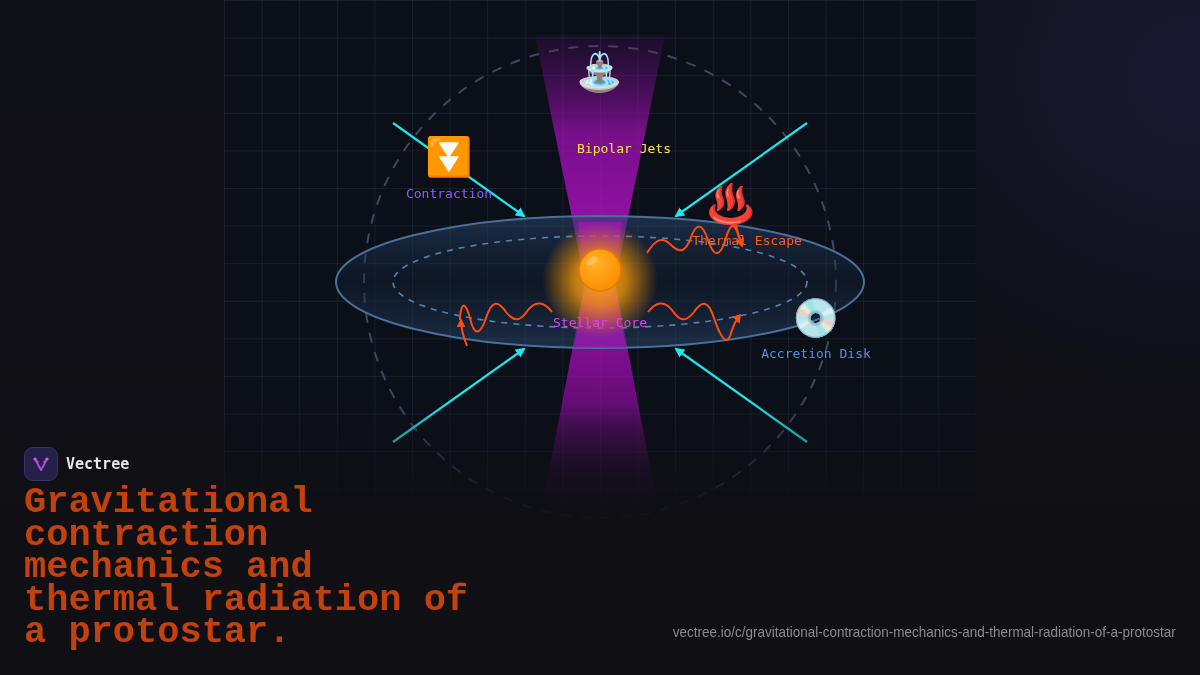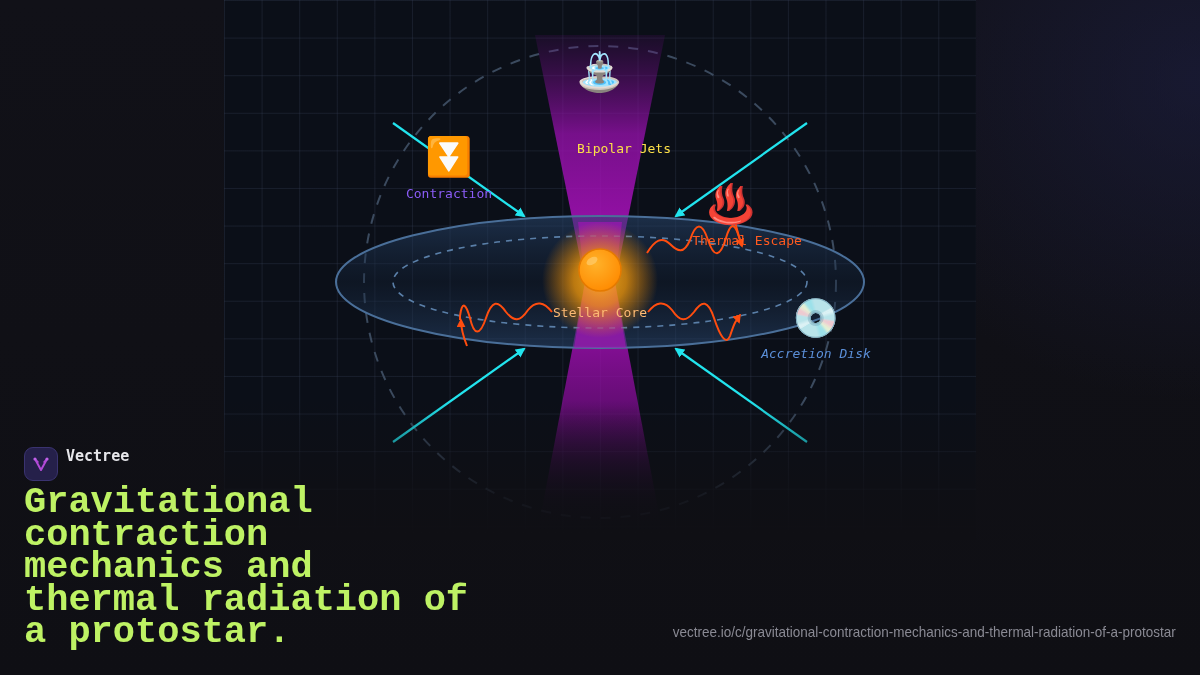--- a/index.html
+++ b/index.html
@@ -34,31 +34,31 @@
       position: absolute; font-family: "DejaVu Sans Mono", monospace;
       font-size: 13px; white-space: nowrap; transform: translateX(-50%);
       letter-spacing: 0px;
     }
     .emoji {
       position: absolute; transform: translate(-50%, -50%);
       font-size: 38px; line-height: 1;
       font-family: "DejaVu Sans", sans-serif;
     }
 
-    .brand { position: absolute; left: 24px; top: 447px; display: flex; align-items: flex-start; gap: 8px; }
+    .brand { position: absolute; left: 24px; top: 447px; display: flex; align-items: center; gap: 8px; }
     .brand-logo {
       width: 34px; height: 34px; border-radius: 9px;
       background: #25204a; border: 1px solid #3a3370;
       display: flex; align-items: center; justify-content: center;
     }
     .brand-name { color: #e6e6ea; font-size: 15px; font-weight: bold; font-family: "DejaVu Sans Mono", monospace; }
 
     .title {
       position: absolute; left: 24px; top: 486px; width: 460px;
-      color: #bef264; font-family: "Liberation Mono", "DejaVu Sans Mono", monospace;
+      color: #c2410c; font-family: "Liberation Mono", "DejaVu Sans Mono", monospace;
       font-weight: bold; font-size: 37px; line-height: 32.5px; letter-spacing: 0px;
     }
     .url {
       position: absolute; right: 24px; top: 624px;
       color: #8a8a94; font-family: "Liberation Sans", sans-serif; font-size: 14.5px;
       transform: scaleX(0.93); transform-origin: right center;
     }
   </style>
 </head>
 <body>
@@ -133,24 +133,24 @@
 
 <div class="emoji" style="left:600px; top:72px;">⛲</div>
 <div class="label" style="left:624px; top:101px; color:#fde047;margin-top:40px;">Bipolar Jets</div>
 
 <div class="emoji" style="left:449px; top:157px;">⏬</div>
 <div class="label" style="left:449px; top:186px; color:#8b5cf6;">Contraction</div>
 
 <div class="emoji" style="left:731px; top:204px;">♨️</div>
 <div class="label" style="left:747px; top:233px; color:#ff5a1f;">Thermal Escape</div>
 
-<div class="label" style="left:600px; top:305px; color:#fdba74;text-align:right;">Stellar Core</div>
+<div class="label" style="left:600px; top:315px; color:#d946ef;text-align:right;">Stellar Core</div>
 
 <div class="emoji" style="left:816px; top:318px;">💿</div>
-<div class="label" style="left:816px; top:346px; color:#5b8fd8;font-style:italic;">Accretion Disk</div>
+<div class="label" style="left:816px; top:346px; color:#5b8fd8;">Accretion Disk</div>
 
 <div class="brand">
   <div class="brand-logo">
     <svg width="18" height="16" viewBox="0 0 18 16">
       <path d="M3,3 L9,14 L15,3" fill="none" stroke="#b24ad8" stroke-width="2" stroke-linecap="round" stroke-linejoin="round"></path>
       <path d="M3,3 L6,6 M15,3 L12,6" stroke="#b24ad8" stroke-width="1.6" stroke-linecap="round"></path>
       <circle cx="3" cy="3" r="1.6" fill="#c060e8"></circle>
       <circle cx="15" cy="3" r="1.6" fill="#c060e8"></circle>
     </svg>
   </div>

